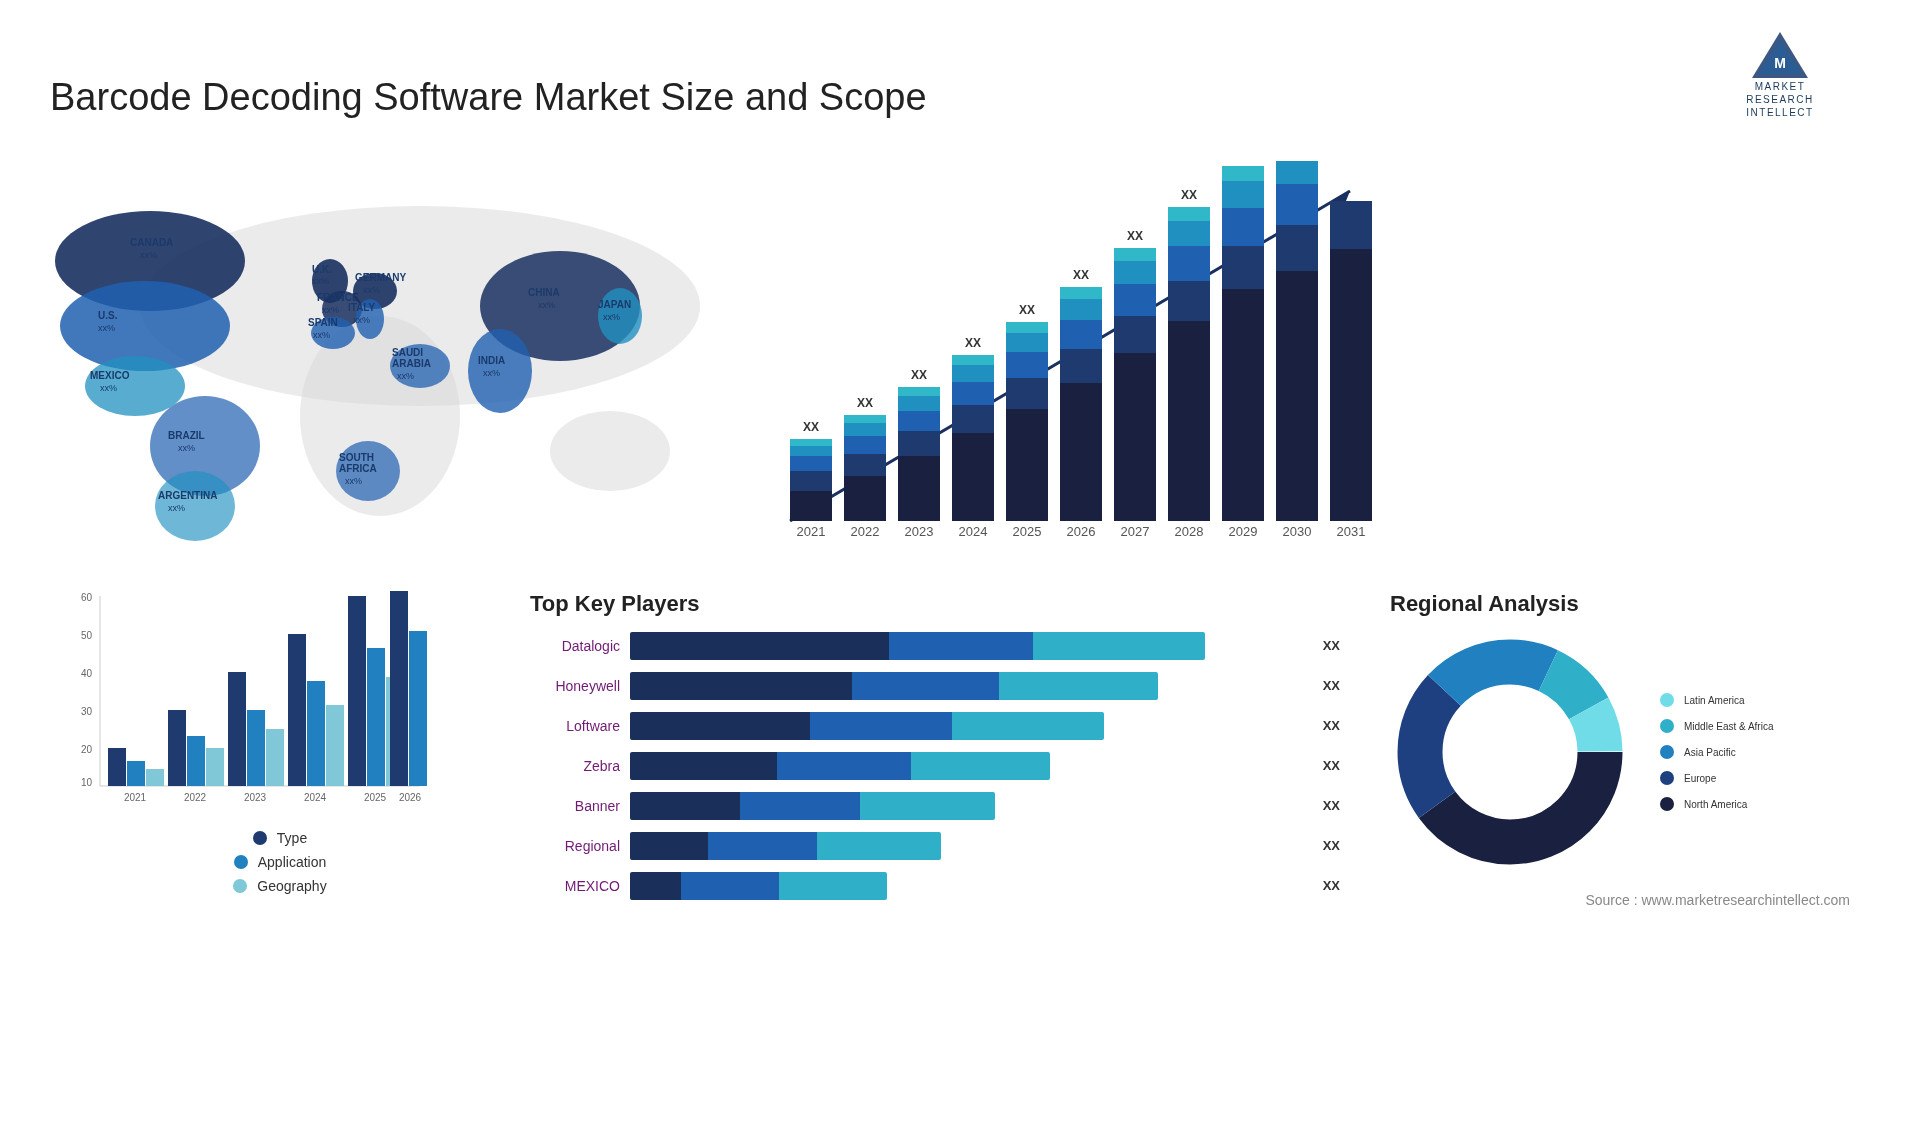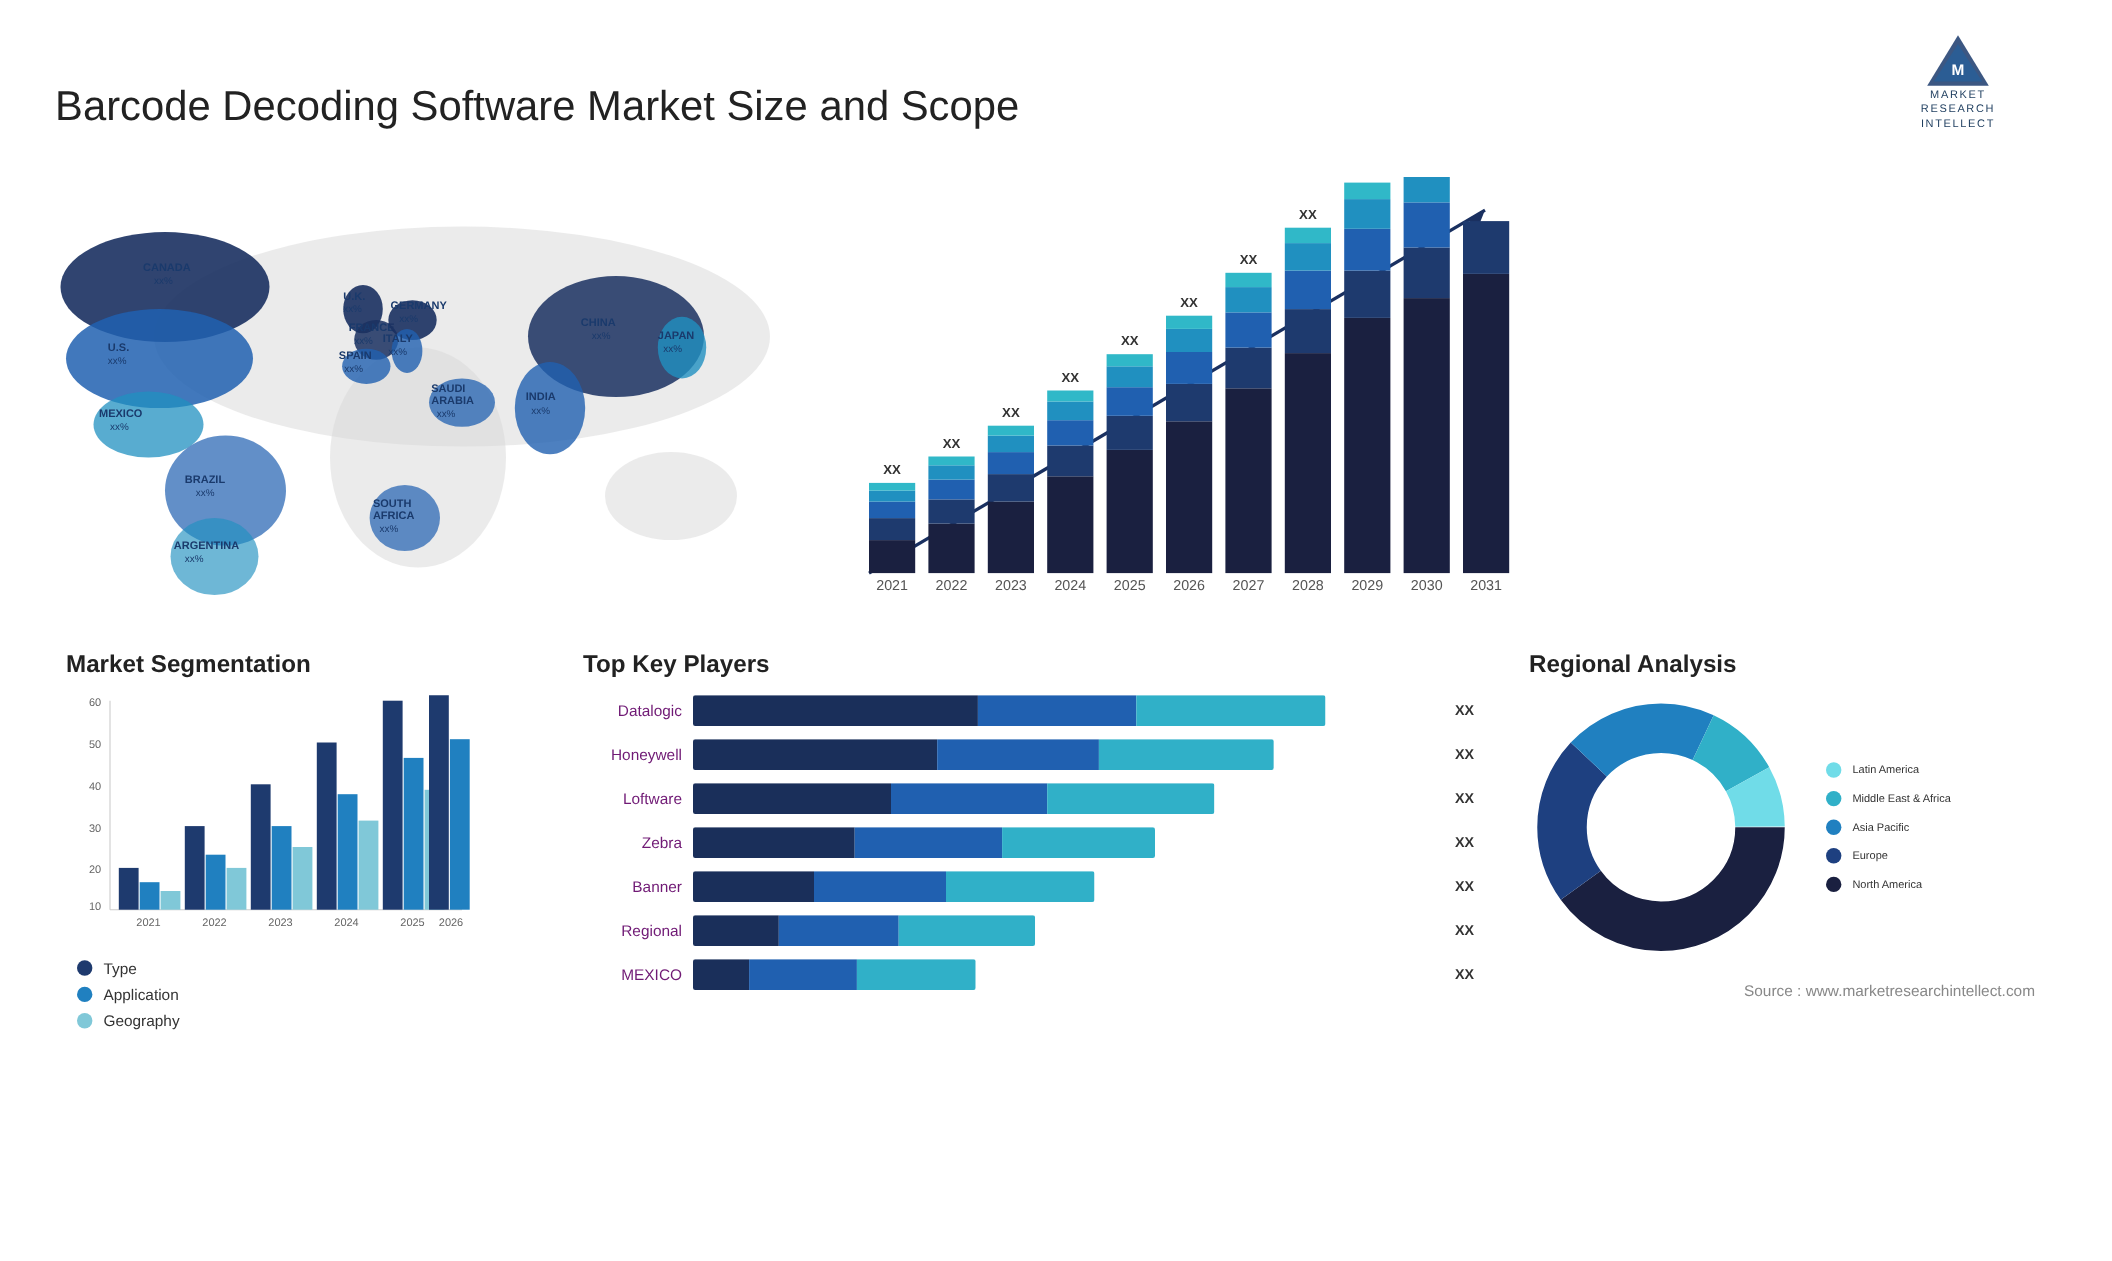--- a/index.html
+++ b/index.html
@@ -406,21 +406,20 @@
           <rect x="570" y="40" width="42" height="48" fill="#1e3a6e"></rect>
           <text x="591" y="-22" text-anchor="middle" font-size="14" font-weight="bold" fill="#333">XX</text>
           <text x="591" y="375" text-anchor="middle" font-size="13" fill="#555">2031</text>
         </svg>
       </div>
     </div>
 
     <div class="bottom-sections">
 
       <div class="segmentation-section">
-        <div class="section-title">Market Segmentation</div>
         <svg viewBox="0 0 380 230" width="380" height="230">
 
           <line x1="40" y1="5" x2="40" y2="195" stroke="#ccc" stroke-width="1"></line>
 
           <line x1="40" y1="195" x2="360" y2="195" stroke="#ccc" stroke-width="1"></line>
 
           <text x="32" y="10" text-anchor="end" font-size="10" fill="#666">60</text>
           <text x="32" y="48" text-anchor="end" font-size="10" fill="#666">50</text>
           <text x="32" y="86" text-anchor="end" font-size="10" fill="#666">40</text>
           <text x="32" y="124" text-anchor="end" font-size="10" fill="#666">30</text>
@@ -451,21 +450,21 @@
           <rect x="307" y="57" width="18" height="138" fill="#2080c0"></rect>
           <rect x="326" y="86" width="18" height="109" fill="#80c8d8"></rect>
           <text x="315" y="210" text-anchor="middle" font-size="10" fill="#666">2025</text>
 
           <rect x="330" y="-5" width="18" height="200" fill="#1e3a6e"></rect>
           <rect x="349" y="40" width="18" height="155" fill="#2080c0"></rect>
           <text x="350" y="210" text-anchor="middle" font-size="10" fill="#666">2026</text>
         </svg>
 
         
-        <div class="seg-legend" style="margin-top:5px; margin-left:10px;">
+        <div class="seg-legend" style="margin-top:5px; margin-left:10px;align-items:center;">
           <div class="legend-item">
             <div class="legend-dot" style="background:#1e3a6e;"></div>
             <span>Type</span>
           </div>
           <div class="legend-item">
             <div class="legend-dot" style="background:#2080c0;"></div>
             <span>Application</span>
           </div>
           <div class="legend-item">
             <div class="legend-dot" style="background:#80c8d8;"></div>

